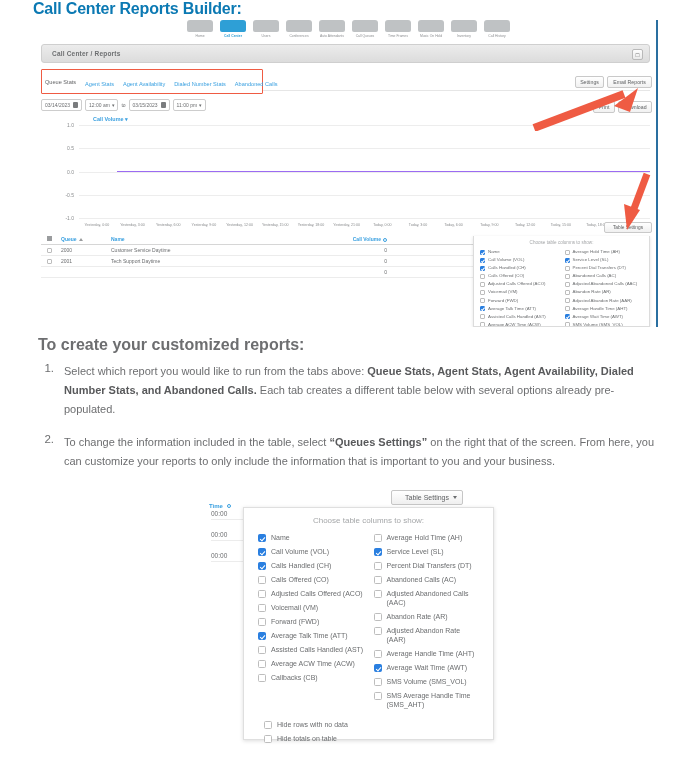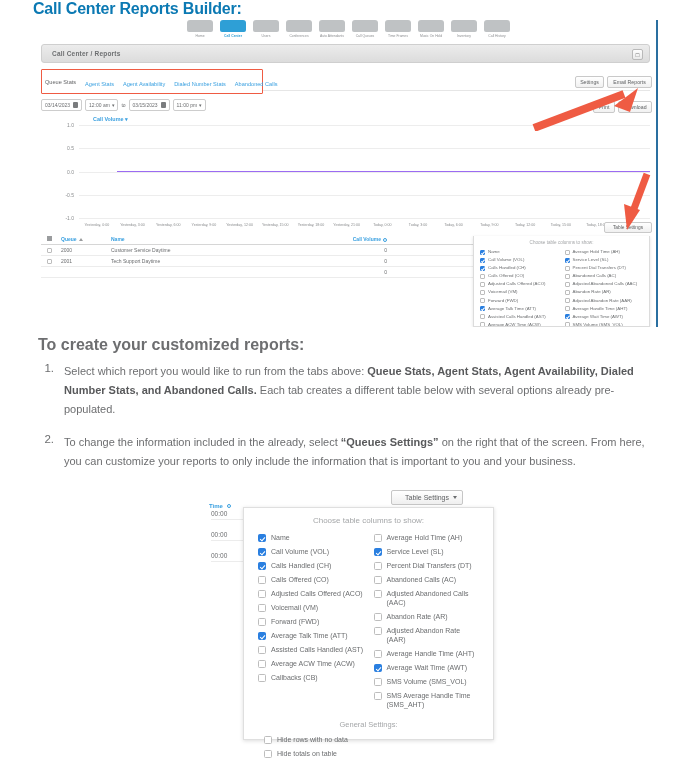--- a/index.html
+++ b/index.html
@@ -490,21 +490,21 @@
 </div>
 
 <div class="instr-head">To create your customized reports:</div>
 <div class="olist" id="steplist">
     <div class="oitem">
       <div class="onum">1.</div>
       <div class="otxt"><span>Select which report you would like to run from the tabs above: </span><b>Queue Stats, Agent Stats, Agent Availability, Dialed Number Stats, and Abandoned Calls.</b><span> Each tab creates a different table below with several options already pre-populated.</span></div>
     </div>
     <div class="oitem">
       <div class="onum">2.</div>
-      <div class="otxt"><span>To change the information included in the already, select </span><b>“Queues Settings”</b><span> on the right that of the screen. From here, you can customize your reports to only include the information that is important to you and your business.</span></div>
+      <div class="otxt"><span>To change the information included in the table, select </span><b>“Queues Settings”</b><span> on the right that of the screen. From here, you can customize your reports to only include the information that is important to you and your business.</span></div>
     </div>
   </div>
 
 <div class="shot2">
   <div class="s2-btn">Table Settings</div>
   <div class="s2-caret"></div>
 
   <div class="s2-timehdr">
     <span>Time</span>
     <span class="infoico"></span>
@@ -604,21 +604,20 @@
           <div class="s2-item">
             <span class="bx"></span>
             <span class="lb">SMS Volume (SMS_VOL)</span>
           </div>
           <div class="s2-item">
             <span class="bx"></span>
             <span class="lb">SMS Average Handle Time (SMS_AHT)</span>
           </div>
         </div>
     </div>
-    <div class="s2-gen">General Settings:</div>
     <div class="s2-genlist" id="s2gen">
         <div class="s2-item">
           <span class="bx"></span>
           <span class="lb">Hide rows with no data</span>
         </div>
         <div class="s2-item">
           <span class="bx"></span>
           <span class="lb">Hide totals on table</span>
         </div>
       </div>

